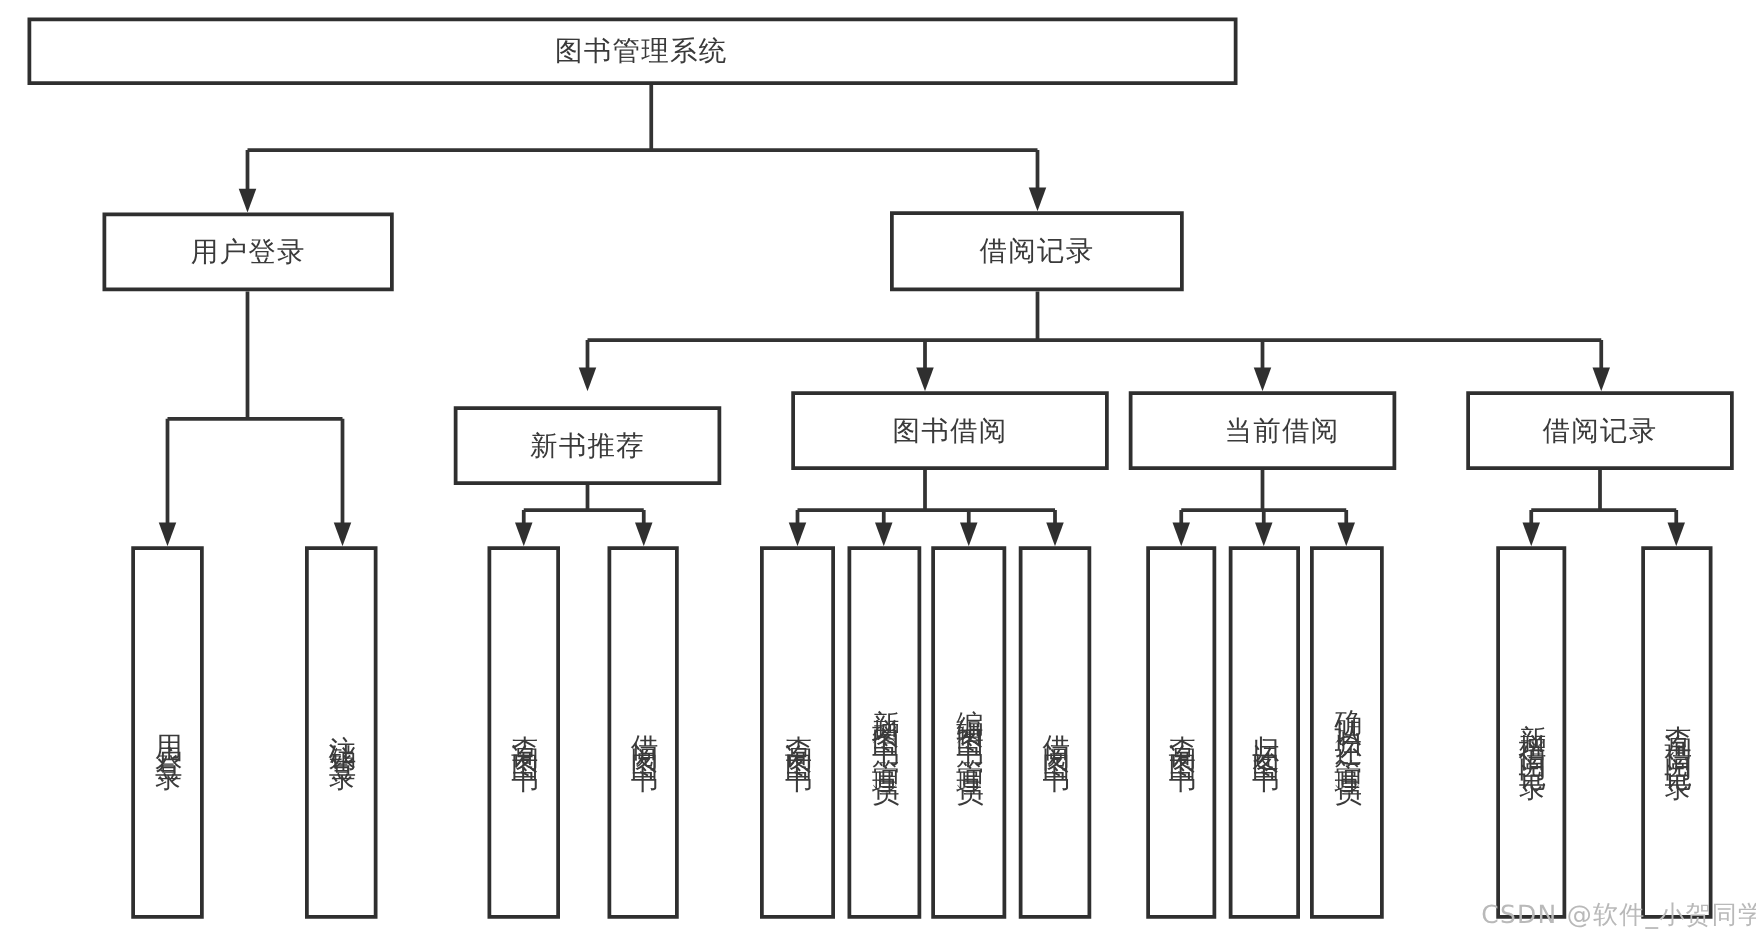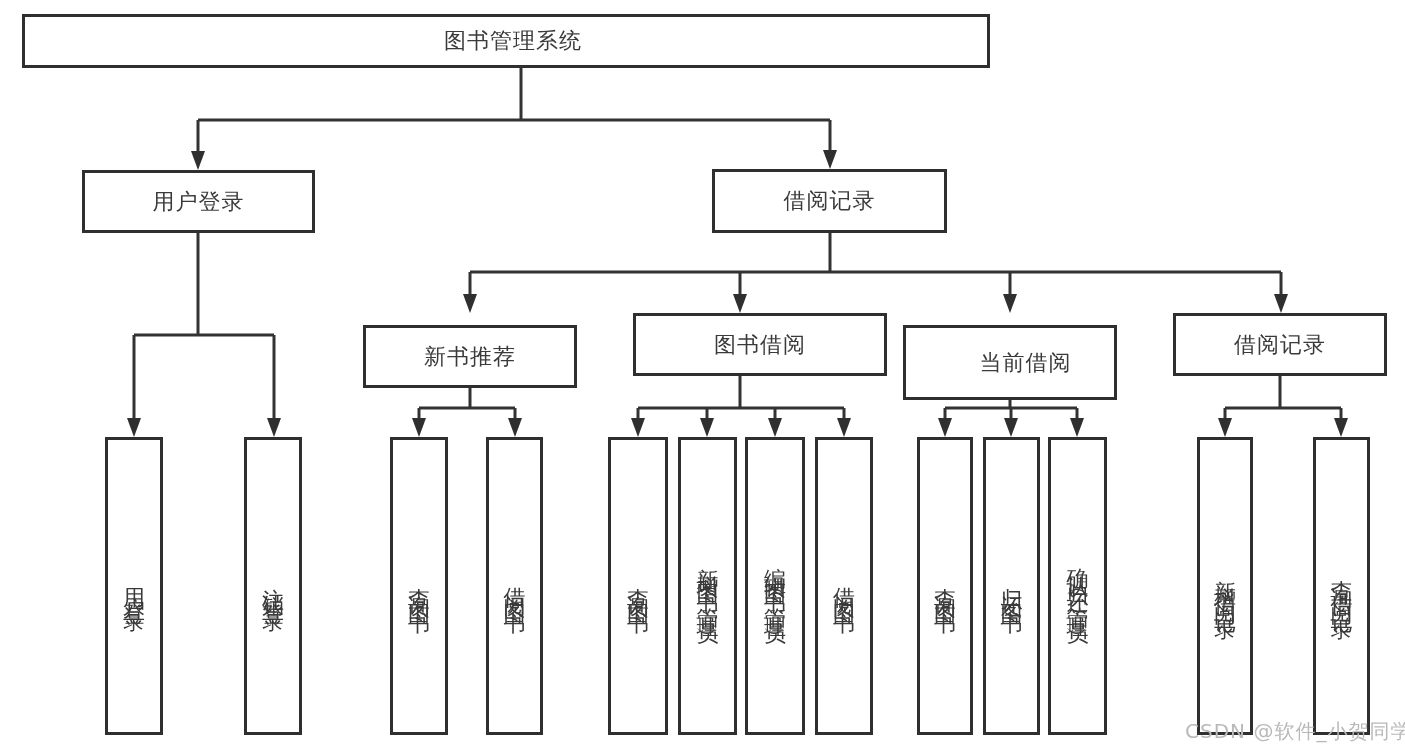--- a/index.html
+++ b/index.html
@@ -125,21 +125,21 @@
   <div class="node h-node" style="left:712px;top:169px;width:235px;height:64px;">
     <span>借阅记录</span>
   </div>
 
   <div class="node h-node" style="left:363px;top:313px;width:214px;height:63px;margin-top:12px;">
     <span>新书推荐</span>
   </div>
   <div class="node h-node" style="left:633px;top:313px;width:254px;height:63px;">
     <span>图书借阅</span>
   </div>
-  <div class="node h-node" style="left:903px;top:325px;width:214px;height:75px;padding-left:31px;">
+  <div class="node h-node" style="left:903px;top:313px;width:214px;height:63px;padding-left:31px;">
     <span>当前借阅</span>
   </div>
   <div class="node h-node" style="left:1173px;top:313px;width:214px;height:63px;">
     <span>借阅记录</span>
   </div>
 
   <div class="node leaf" style="left:105px;top:437px;width:58px;height:298px;">
     <span>用户登录</span>
   </div>
   <div class="node leaf" style="left:244px;top:437px;width:58px;height:298px;">

